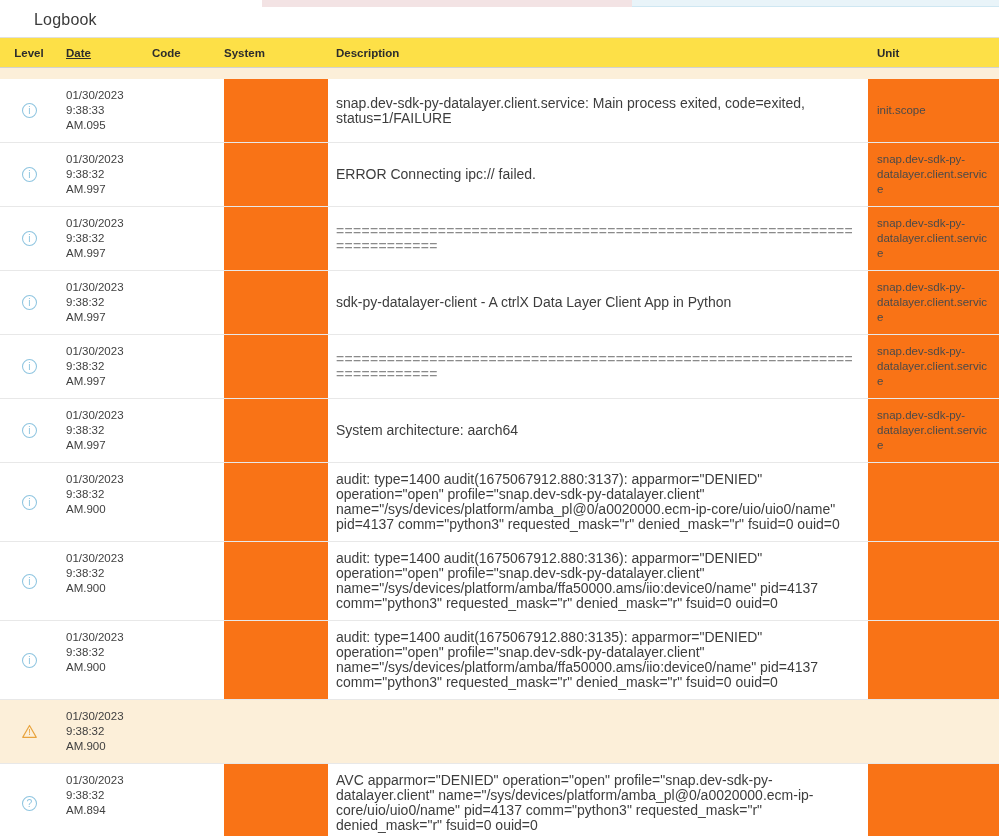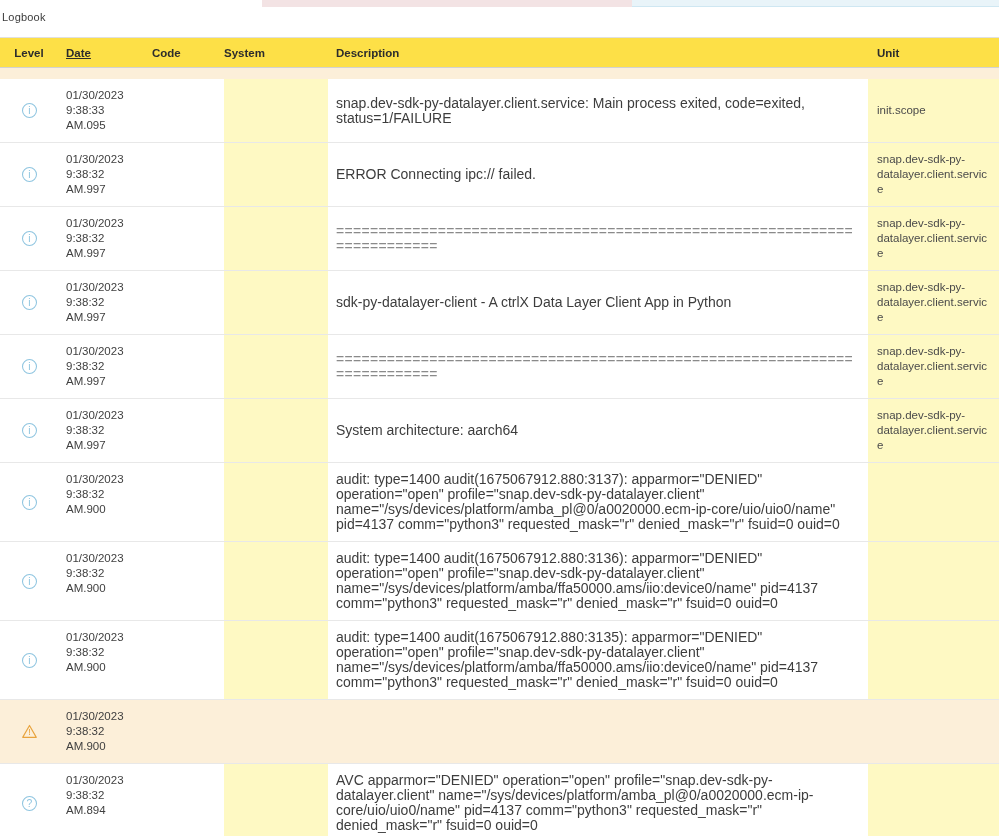--- a/index.html
+++ b/index.html
@@ -13,22 +13,22 @@
 
   
   .top-strip { position: absolute; top: 0; left: 0; width: 999px; height: 7px; display: flex; }
   .top-strip .seg { height: 100%; }
   .top-strip .seg.a { width: 262px; background: #ffffff; }
   .top-strip .seg.b { width: 370px; background: #f3e3e4; }
   .top-strip .seg.c { width: 367px; background: #e9f4f9; }
   .top-underline { position: absolute; top: 6px; left: 632px; width: 367px; height: 1px; background: #cfe7f2; }
 
   .page-title {
-    position: absolute; top: 11px; left: 2px;
-    font-size: 11px; color: #3b3b3b; letter-spacing: .2px;
+    position: absolute; top: 11px; left: 34px;
+    font-size: 16px; color: #3b3b3b; letter-spacing: .2px;
   }
 
   
   .thead {
     position: absolute; top: 37px; left: 0; width: 999px; height: 31px;
     border-top: 1px solid #e0e0e0;
     border-bottom: 1px solid #d2d2d2;
     background: #fde047;
     z-index: 5;
   }
@@ -60,21 +60,21 @@
     background: #ffffff;
     align-items: stretch;
   }
   .trow.warn { background: #fcefd9; }
   .cell {
     padding: 9px 0 9px 0;
     font-size: 11.5px; color: #404040; line-height: 15px;
     display: flex; align-items: center;
     overflow: hidden;
   }
-  .cell.shade { background: #fef9c3; }
+  .cell.shade { background: #f97316; }
   .trow.warn .cell.shade { background: transparent; }
 
   .c-level { width: 58px; justify-content: center; }
   .c-date  { width: 94px; padding-left: 8px; display: block; }
   .c-code  { width: 72px; }
   .c-ent   { width: 104px; }
   .c-desc  { width: 540px; padding-left: 8px; padding-right: 10px; }
   .c-unit  { width: 131px; padding-left: 9px; padding-right: 6px; }
 
   .c-date .dl { display: block; font-size: 11.5px; color: #404040; line-height: 15px; white-space: nowrap; }

